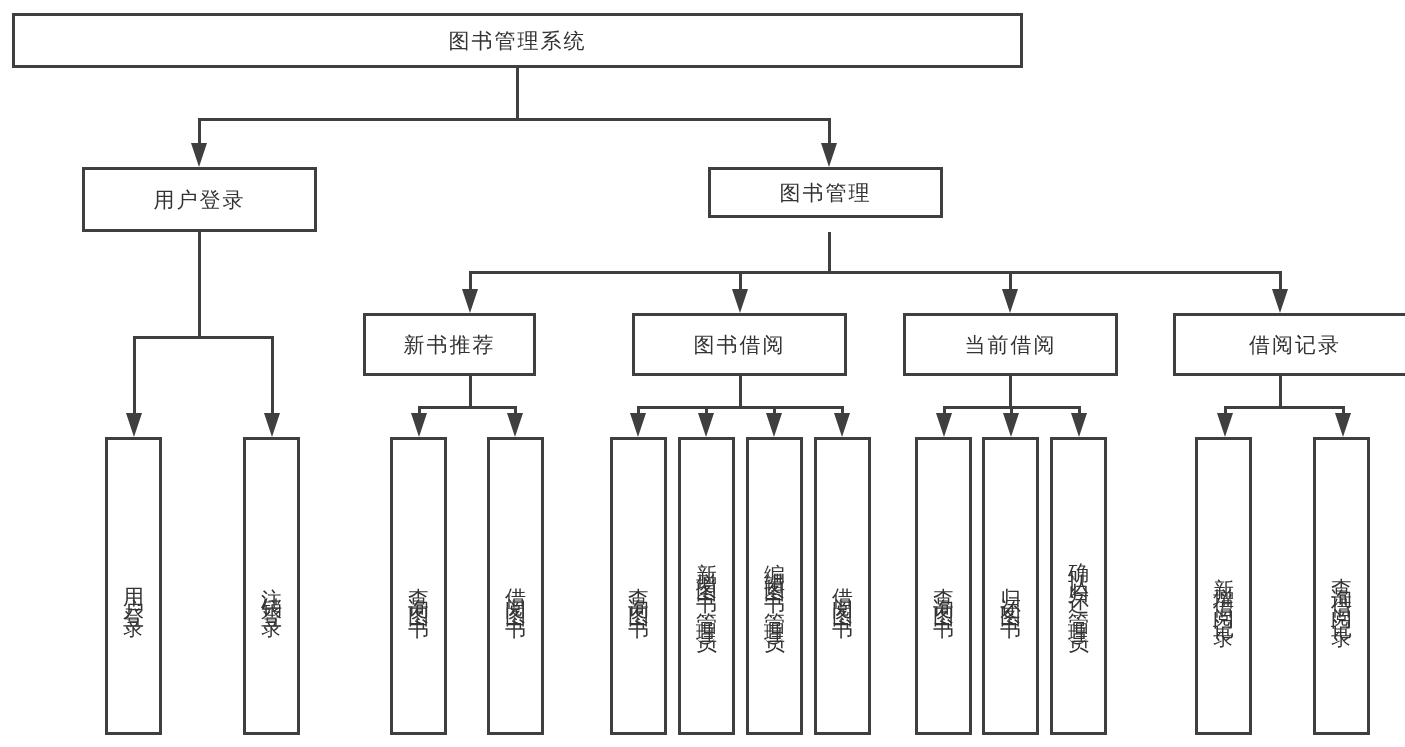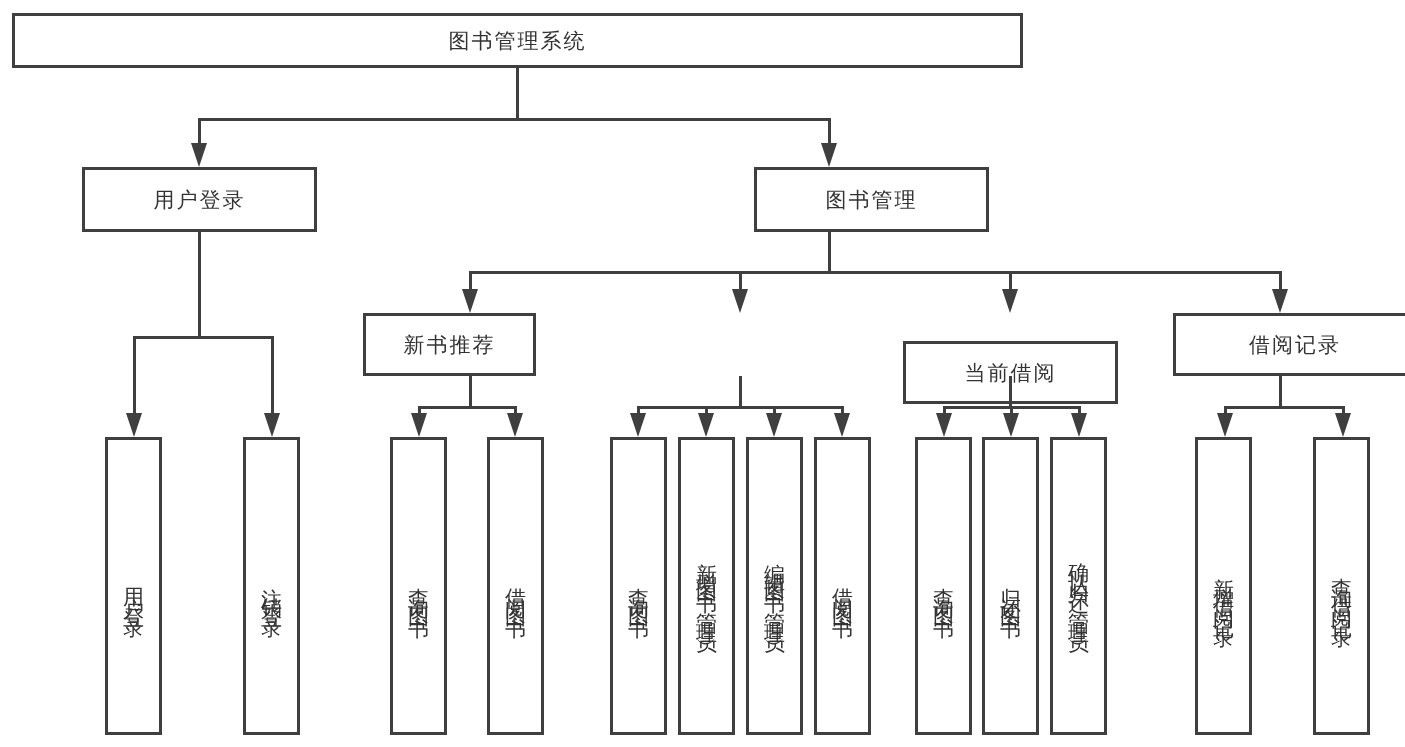--- a/index.html
+++ b/index.html
@@ -66,21 +66,21 @@
   <i class="vl" style="left:516px;top:68px;height:52px;"></i>
   <i class="hl" style="left:198px;top:118px;width:633px;"></i>
   <i class="vl" style="left:198px;top:118px;height:28px;"></i>
   <i class="arr" style="left:191px;top:143px;"></i>
   <i class="vl" style="left:828px;top:118px;height:28px;"></i>
   <i class="arr" style="left:821px;top:143px;"></i>
 
   <div class="node" style="left:82px;top:167px;width:235px;height:65px;">
     <span class="lbl">用户登录</span>
   </div>
-  <div class="node" style="left:754px;top:167px;width:235px;height:65px;">
+  <div class="node" style="left:708px;top:167px;width:235px;height:51px;">
     <span class="lbl">图书管理</span>
   </div>
 
   <i class="vl" style="left:198px;top:232px;height:107px;"></i>
   <i class="hl" style="left:133px;top:336px;width:141px;"></i>
   <i class="vl" style="left:133px;top:336px;height:80px;"></i>
   <i class="arr" style="left:126px;top:413px;"></i>
   <i class="vl" style="left:271px;top:336px;height:80px;"></i>
   <i class="arr" style="left:264px;top:413px;"></i>
 
@@ -91,21 +91,24 @@
   <i class="vl" style="left:739px;top:271px;height:20px;"></i>
   <i class="arr" style="left:732px;top:289px;"></i>
   <i class="vl" style="left:1009px;top:271px;height:20px;"></i>
   <i class="arr" style="left:1002px;top:289px;"></i>
   <i class="vl" style="left:1279px;top:271px;height:20px;"></i>
   <i class="arr" style="left:1272px;top:289px;"></i>
 
   <div class="node" style="left:363px;top:313px;width:173px;height:63px;">
     <span class="lbl">新书推荐</span>
   </div>
-  <div class="node" style="left:903px;top:313px;width:215px;height:63px;margin-top:28px;">
+  <div class="node" style="left:632px;top:313px;width:215px;height:63px;">
+    <span class="lbl">图书借阅</span>
+  </div>
+  <div class="node" style="left:903px;top:313px;width:215px;height:63px;">
     <span class="lbl">当前借阅</span>
   </div>
   <div class="node" style="left:1173px;top:313px;width:244px;height:63px;">
     <span class="lbl">借阅记录</span>
   </div>
 
   <i class="vl" style="left:469px;top:376px;height:33px;"></i>
   <i class="hl" style="left:418px;top:406px;width:99px;"></i>
   <i class="vl" style="left:418px;top:406px;height:10px;"></i>
   <i class="arr" style="left:411px;top:413px;"></i>

